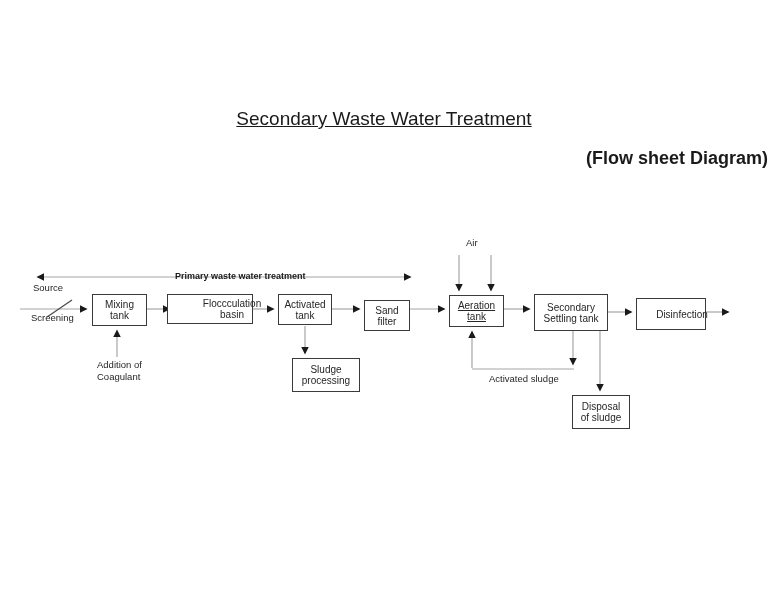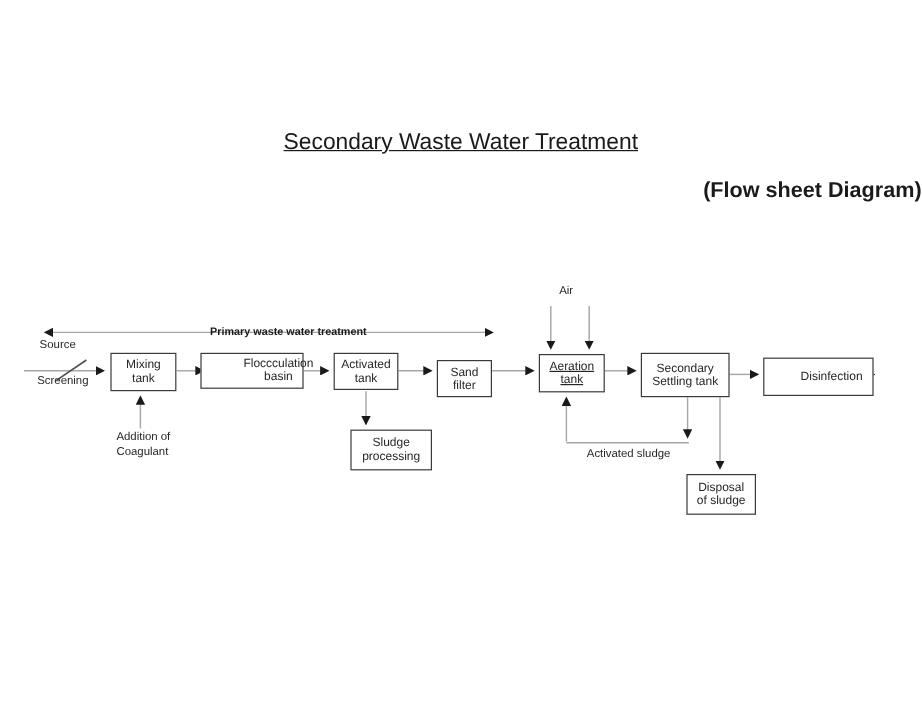--- a/index.html
+++ b/index.html
@@ -58,21 +58,21 @@
     color: #262626;
     white-space: pre-line;
     box-sizing: border-box;
   }
   #box-mixing-tank          { left: 92px;  top: 294px; width: 55px; height: 32px; }
   #box-flocculation-basin   { left: 167px; top: 294px; width: 86px; height: 30px; padding-left: 44px; }
   #box-settling-tank        { left: 278px; top: 294px; width: 54px; height: 31px; }
   #box-sand-filter          { left: 364px; top: 300px; width: 46px; height: 31px; }
   #box-aeration-tank        { left: 449px; top: 295px; width: 55px; height: 32px; text-decoration: underline; }
   #box-secondary-settling   { left: 534px; top: 294px; width: 74px; height: 37px; }
-  #box-disinfection         { left: 636px; top: 298px; width: 92px; height: 32px; padding-left: 22px; }
+  #box-disinfection         { left: 636px; top: 298px; width: 70px; height: 32px; padding-left: 22px; }
   #box-sludge-processing    { left: 292px; top: 358px; width: 68px; height: 34px; }
   #box-disposal-of-sludge   { left: 572px; top: 395px; width: 58px; height: 34px; }
   .small-label {
     position: absolute;
     font-size: 9.5px;
     line-height: 12px;
     color: #262626;
     white-space: pre-line;
   }
   #label-source            { left: 33px;  top: 282px; }

